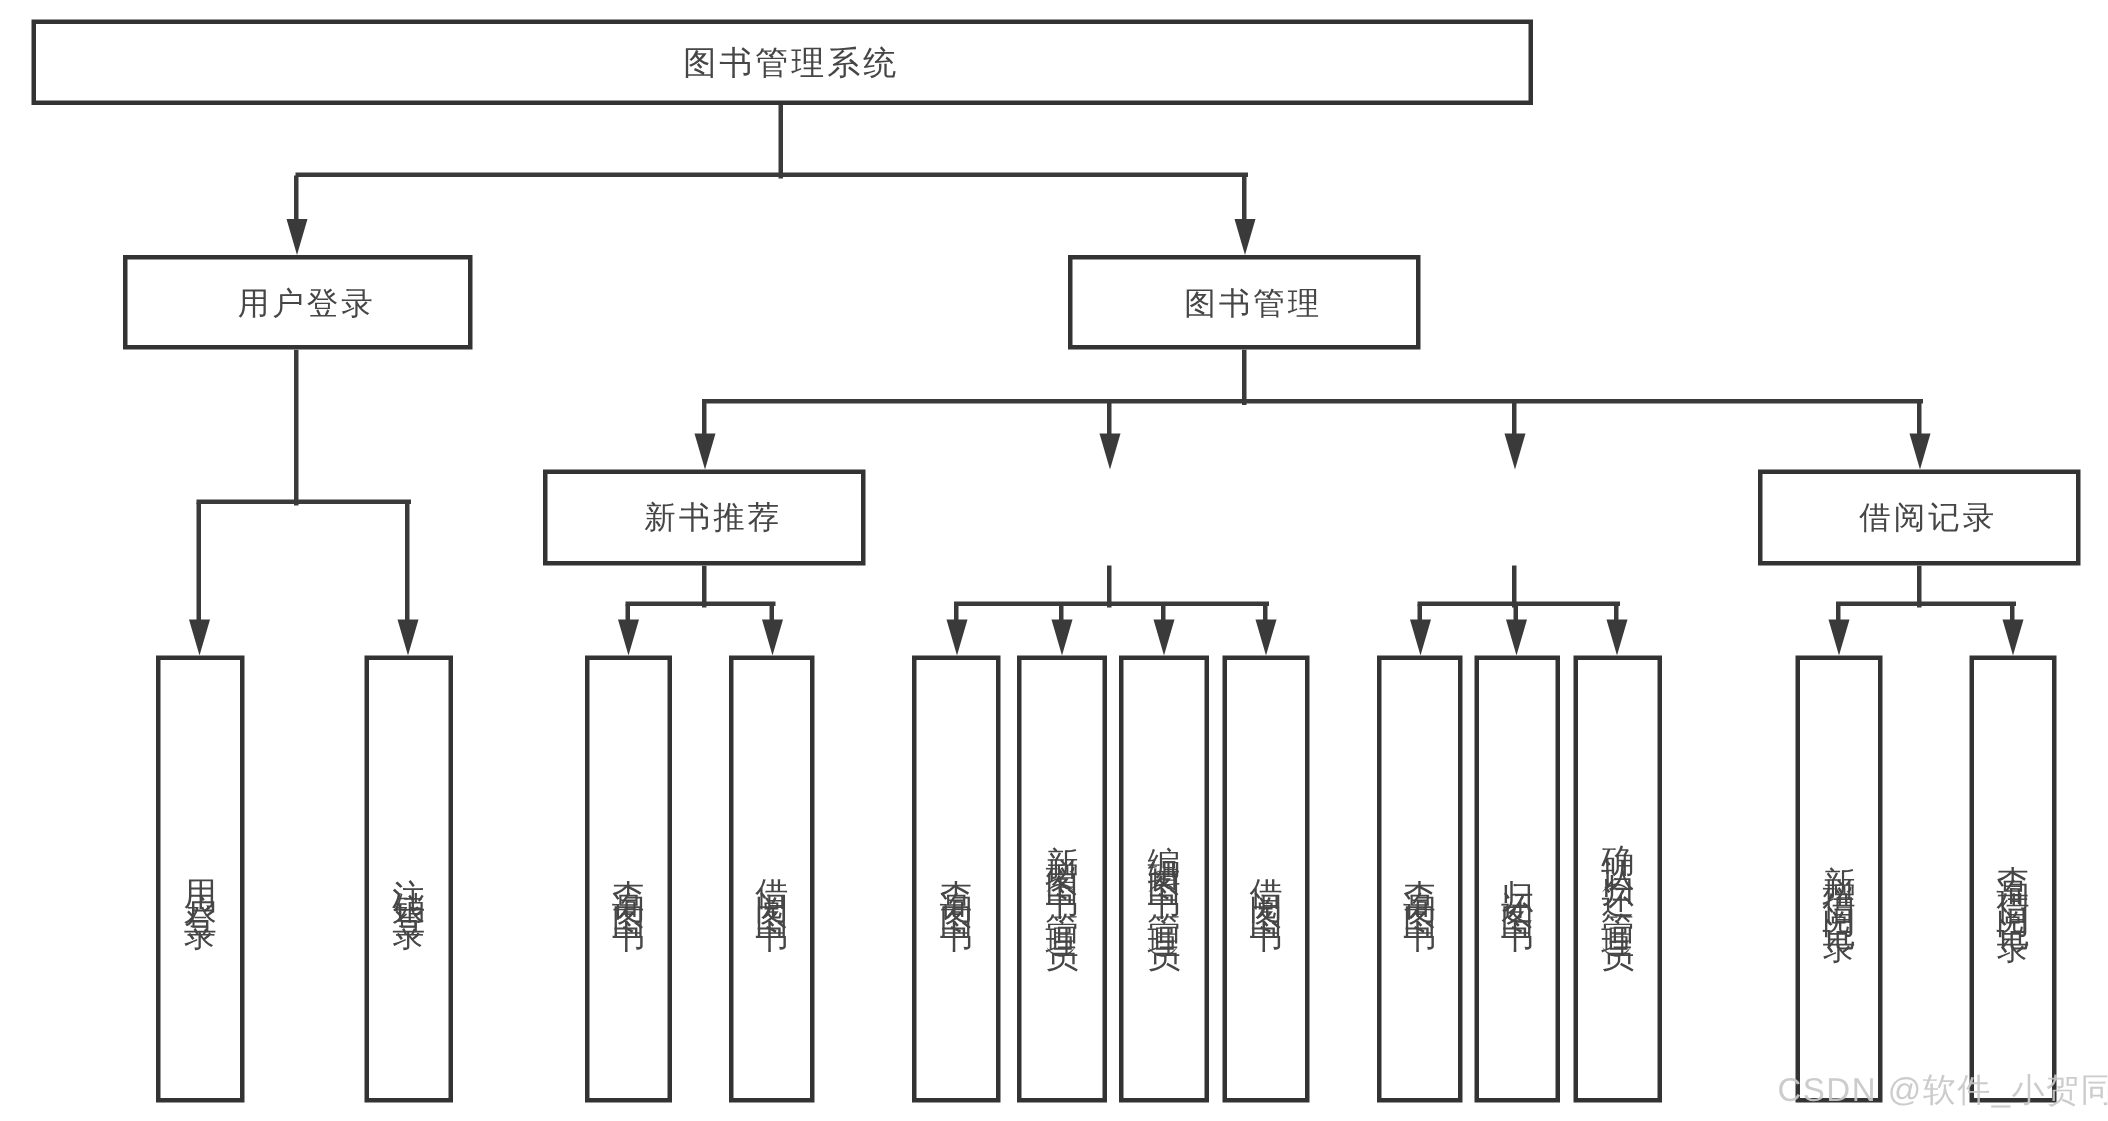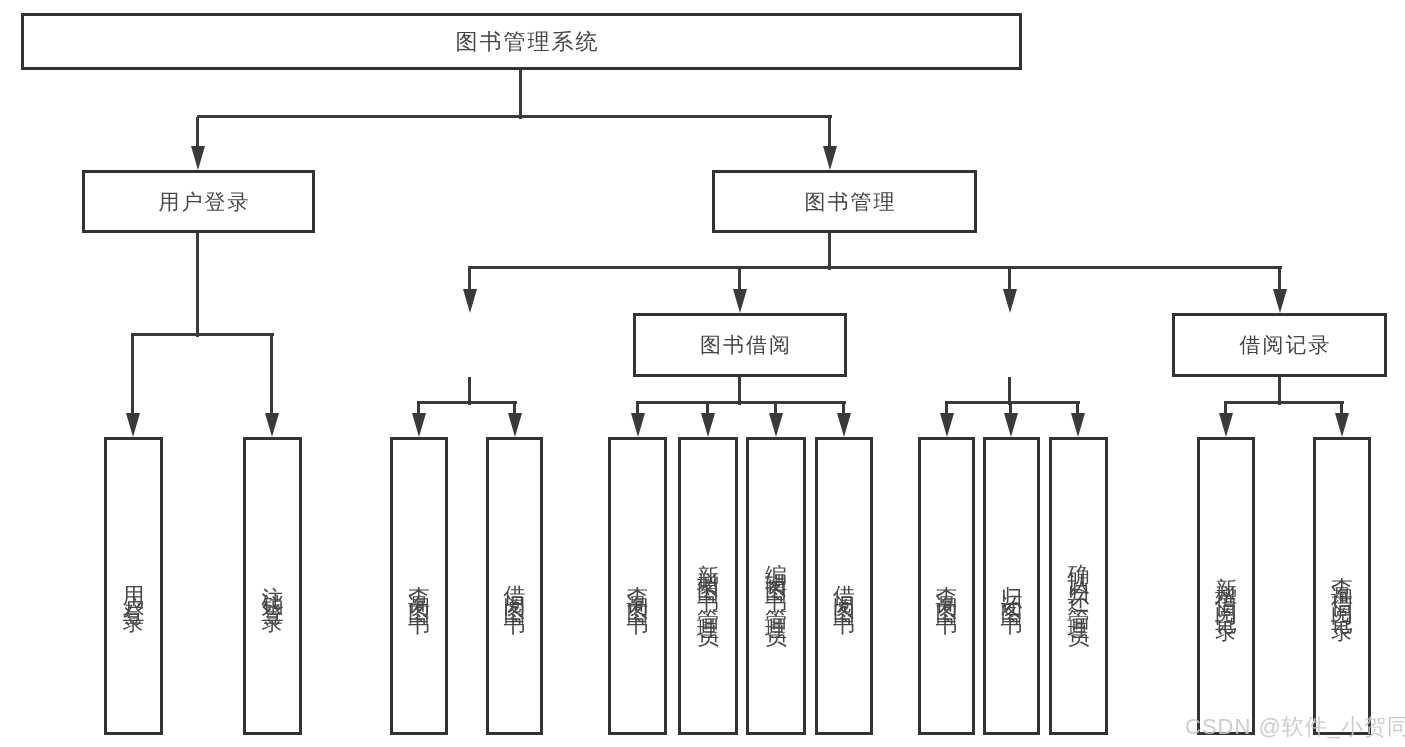--- a/index.html
+++ b/index.html
@@ -116,22 +116,22 @@
     <div class="arrowhead" style="left: 701px; top: 413px; border-top-color: rgb(58, 58, 58);"></div>
     <div class="arrowhead" style="left: 769px; top: 413px; border-top-color: rgb(58, 58, 58);"></div>
     <div class="arrowhead" style="left: 837px; top: 413px; border-top-color: rgb(58, 58, 58);"></div>
     <div class="arrowhead" style="left: 940px; top: 413px; border-top-color: rgb(58, 58, 58);"></div>
     <div class="arrowhead" style="left: 1004px; top: 413px; border-top-color: rgb(58, 58, 58);"></div>
     <div class="arrowhead" style="left: 1071px; top: 413px; border-top-color: rgb(58, 58, 58);"></div>
     <div class="arrowhead" style="left: 1219px; top: 413px; border-top-color: rgb(58, 58, 58);"></div>
     <div class="arrowhead" style="left: 1335px; top: 413px; border-top-color: rgb(58, 58, 58);"></div>
     <div class="node root" style="left: 21px; top: 13px; width: 1001px; height: 57px; border-color: rgb(51, 51, 51); color: rgb(70, 70, 70);">图书管理系统</div>
     <div class="node" style="left: 82px; top: 170px; width: 233px; height: 63px; border-color: rgb(51, 51, 51); color: rgb(70, 70, 70);">用户登录</div>
-    <div class="node" style="left: 712px; top: 170px; width: 265px; height: 63px; border-color: rgb(51, 51, 51); color: rgb(70, 70, 70);">图书管理</div>
-    <div class="node" style="left: 633px; top: 313px; width: 214px; height: 64px; border-color: rgb(51, 51, 51); color: rgb(70, 70, 70);">图书借阅</div>
+    <div class="node" style="left: 712px; top: 170px; width: 235px; height: 63px; border-color: rgb(51, 51, 51); color: rgb(70, 70, 70);">图书管理</div>
+    <div class="node" style="left: 362px; top: 313px; width: 215px; height: 64px; border-color: rgb(51, 51, 51); color: rgb(70, 70, 70);">新书推荐</div>
     <div class="node" style="left: 1172px; top: 313px; width: 215px; height: 64px; border-color: rgb(51, 51, 51); color: rgb(70, 70, 70);">借阅记录</div>
     <div class="node vnode" style="left: 104px; top: 437px; width: 59px; height: 298px; border-color: rgb(51, 51, 51); color: rgb(70, 70, 70);">用户登录</div>
     <div class="node vnode" style="left: 243px; top: 437px; width: 59px; height: 298px; border-color: rgb(51, 51, 51); color: rgb(70, 70, 70);">注销登录</div>
     <div class="node vnode" style="left: 390px; top: 437px; width: 58px; height: 298px; border-color: rgb(51, 51, 51); color: rgb(70, 70, 70);">查询图书</div>
     <div class="node vnode" style="left: 486px; top: 437px; width: 57px; height: 298px; border-color: rgb(51, 51, 51); color: rgb(70, 70, 70);">借阅图书</div>
     <div class="node vnode" style="left: 608px; top: 437px; width: 59px; height: 298px; border-color: rgb(51, 51, 51); color: rgb(70, 70, 70);">查询图书</div>
     <div class="node vnode" style="left: 678px; top: 437px; width: 60px; height: 298px; border-color: rgb(51, 51, 51); color: rgb(70, 70, 70);">新增图书（管理员）</div>
     <div class="node vnode" style="left: 746px; top: 437px; width: 60px; height: 298px; border-color: rgb(51, 51, 51); color: rgb(70, 70, 70);">编辑图书（管理员）</div>
     <div class="node vnode" style="left: 815px; top: 437px; width: 58px; height: 298px; border-color: rgb(51, 51, 51); color: rgb(70, 70, 70);">借阅图书</div>
     <div class="node vnode" style="left: 918px; top: 437px; width: 57px; height: 298px; border-color: rgb(51, 51, 51); color: rgb(70, 70, 70);">查询图书</div>

